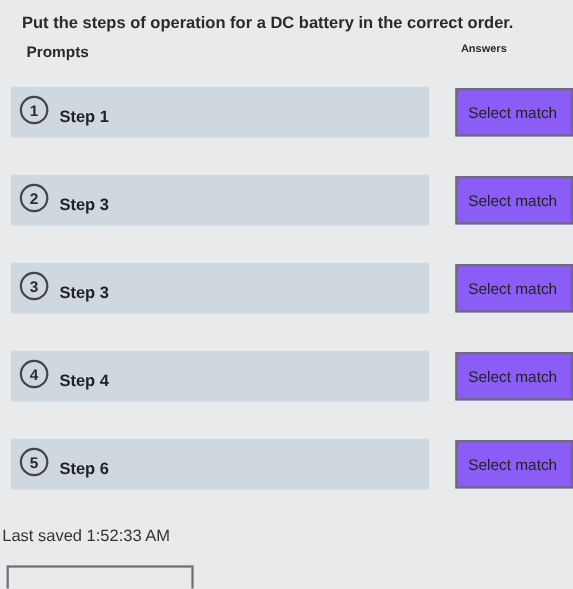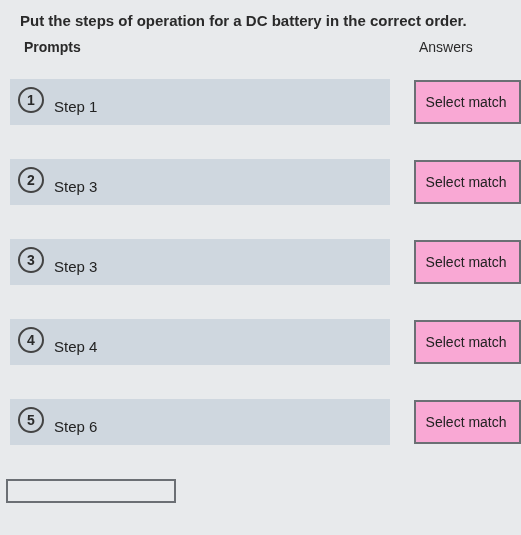--- a/index.html
+++ b/index.html
@@ -22,22 +22,22 @@
       display: flex;
       margin-bottom: 24px;
     }
     .headers .h-prompts {
       font-weight: 600;
       font-size: 14px;
       margin-left: 20px;
       width: 395px;
     }
     .headers .h-answers {
-      font-weight: 400;
-      font-size: 14px;
+      font-weight: 700;
+      font-size: 10px;
     }
     .rows { }
     .row {
       display: flex;
       align-items: center;
       margin-bottom: 34px;
       height: 46px;
     }
     .prompt-cell {
       display: flex;
@@ -62,24 +62,25 @@
       flex-shrink: 0;
       margin-right: 10px;
       position: relative;
       top: -2px;
     }
     .step-label {
       font-size: 15px;
       color: #222;
       position: relative;
       top: 4px;
+      font-weight: bold;
     }
     .answer-cell {
       margin-left: 24px;
-      background: #f9a8d4;
+      background: #8b5cf6;
       border: 2px solid #6b6f74;
       height: 44px;
       width: 108px;
       display: flex;
       align-items: center;
       padding-left: 10px;
       font-size: 14px;
       color: #222;
       cursor: pointer;
     }
@@ -148,14 +149,15 @@
     <div class="prompt-cell">
       <div class="number-circle">5</div>
       <div class="step-label">Step 6</div>
     </div>
     <div class="answer-cell">Select match</div>
   </div>
 
 </div>
 
 <div class="footer">
+  <div class="last-saved">Last saved 1:52:33 AM</div>
   <div class="bottom-box"></div>
 </div>
 
 </body></html>

